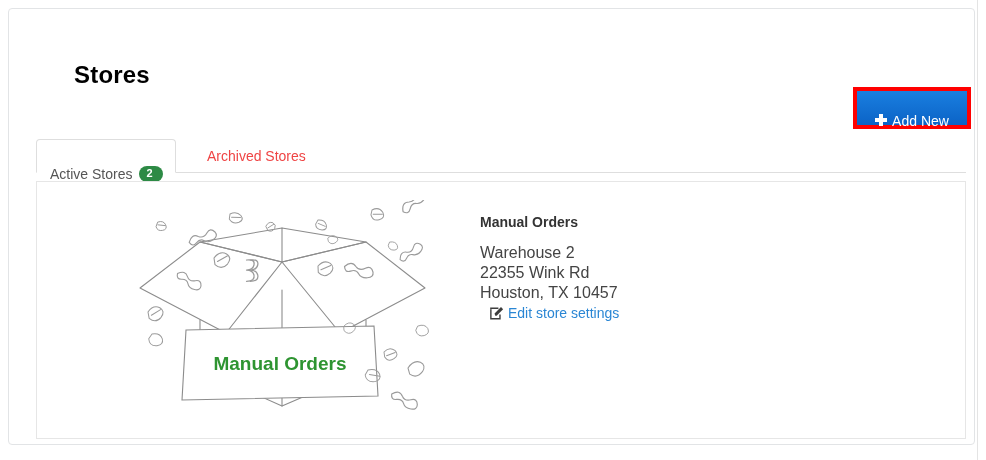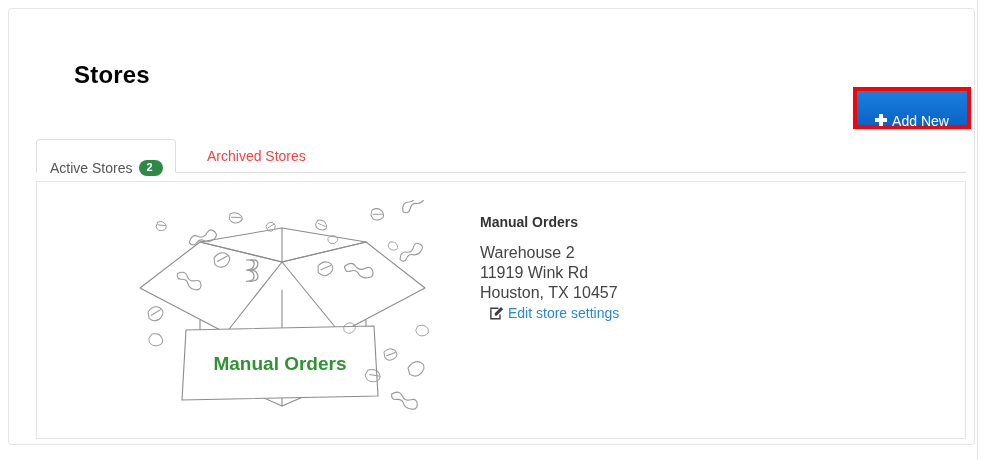--- a/index.html
+++ b/index.html
@@ -106,21 +106,21 @@
     top: 0;
     height: 34px;
     line-height: 33px;
     font-size: 14px;
     box-sizing: border-box;
     white-space: nowrap;
     cursor: pointer;
   }
   .tab.active {
     left: 0;
-    padding: 12px 12px 0 13px;
+    padding: 18px 12px 0 13px;
     color: #555555;
     background: #ffffff;
     border: 1px solid #dedede;
     border-bottom: 1px solid #ffffff;
     border-radius: 4px 4px 0 0;
   }
   .tab.inactive {
     left: 158px;
     padding: 0 12px;
     color: #ef4444;
@@ -337,21 +337,21 @@
           <g transform="translate(222,126) rotate(-12) scale(0.8)">
             <path d="M0 0 q7 -5 12 0 q4 5 -2 9 q-7 4 -11 -3 z"></path>
           </g>
         </g>
       </svg>
     </div>
 
     <div id="store-info">
       <div id="store-name">Manual Orders</div>
       <div class="addr-line">Warehouse 2</div>
-      <div class="addr-line">11919 Wink Rd</div>
+      <div class="addr-line">22355 Wink Rd</div>
       <div class="addr-line">Houston, TX 10457</div>
       <a id="edit-store-link">
         <span id="edit-icon">
           <svg width="14" height="14" viewBox="0 0 16 16" xmlns="http://www.w3.org/2000/svg">
             <path d="M1 4.2 L1 14.6 L11.4 14.6 L11.4 9.6" fill="none" stroke="#3d3d3d" stroke-width="1.6"></path>
             <path d="M1 4.2 L1 2.6 L9.6 2.6" fill="none" stroke="#3d3d3d" stroke-width="1.6"></path>
             <path d="M6.0 11.2 L5.2 8.6 L12.6 1.2 L15.0 3.6 L7.6 11.0 Z" fill="#3d3d3d"></path>
           </svg>
         </span><span>Edit store settings</span>
       </a>

